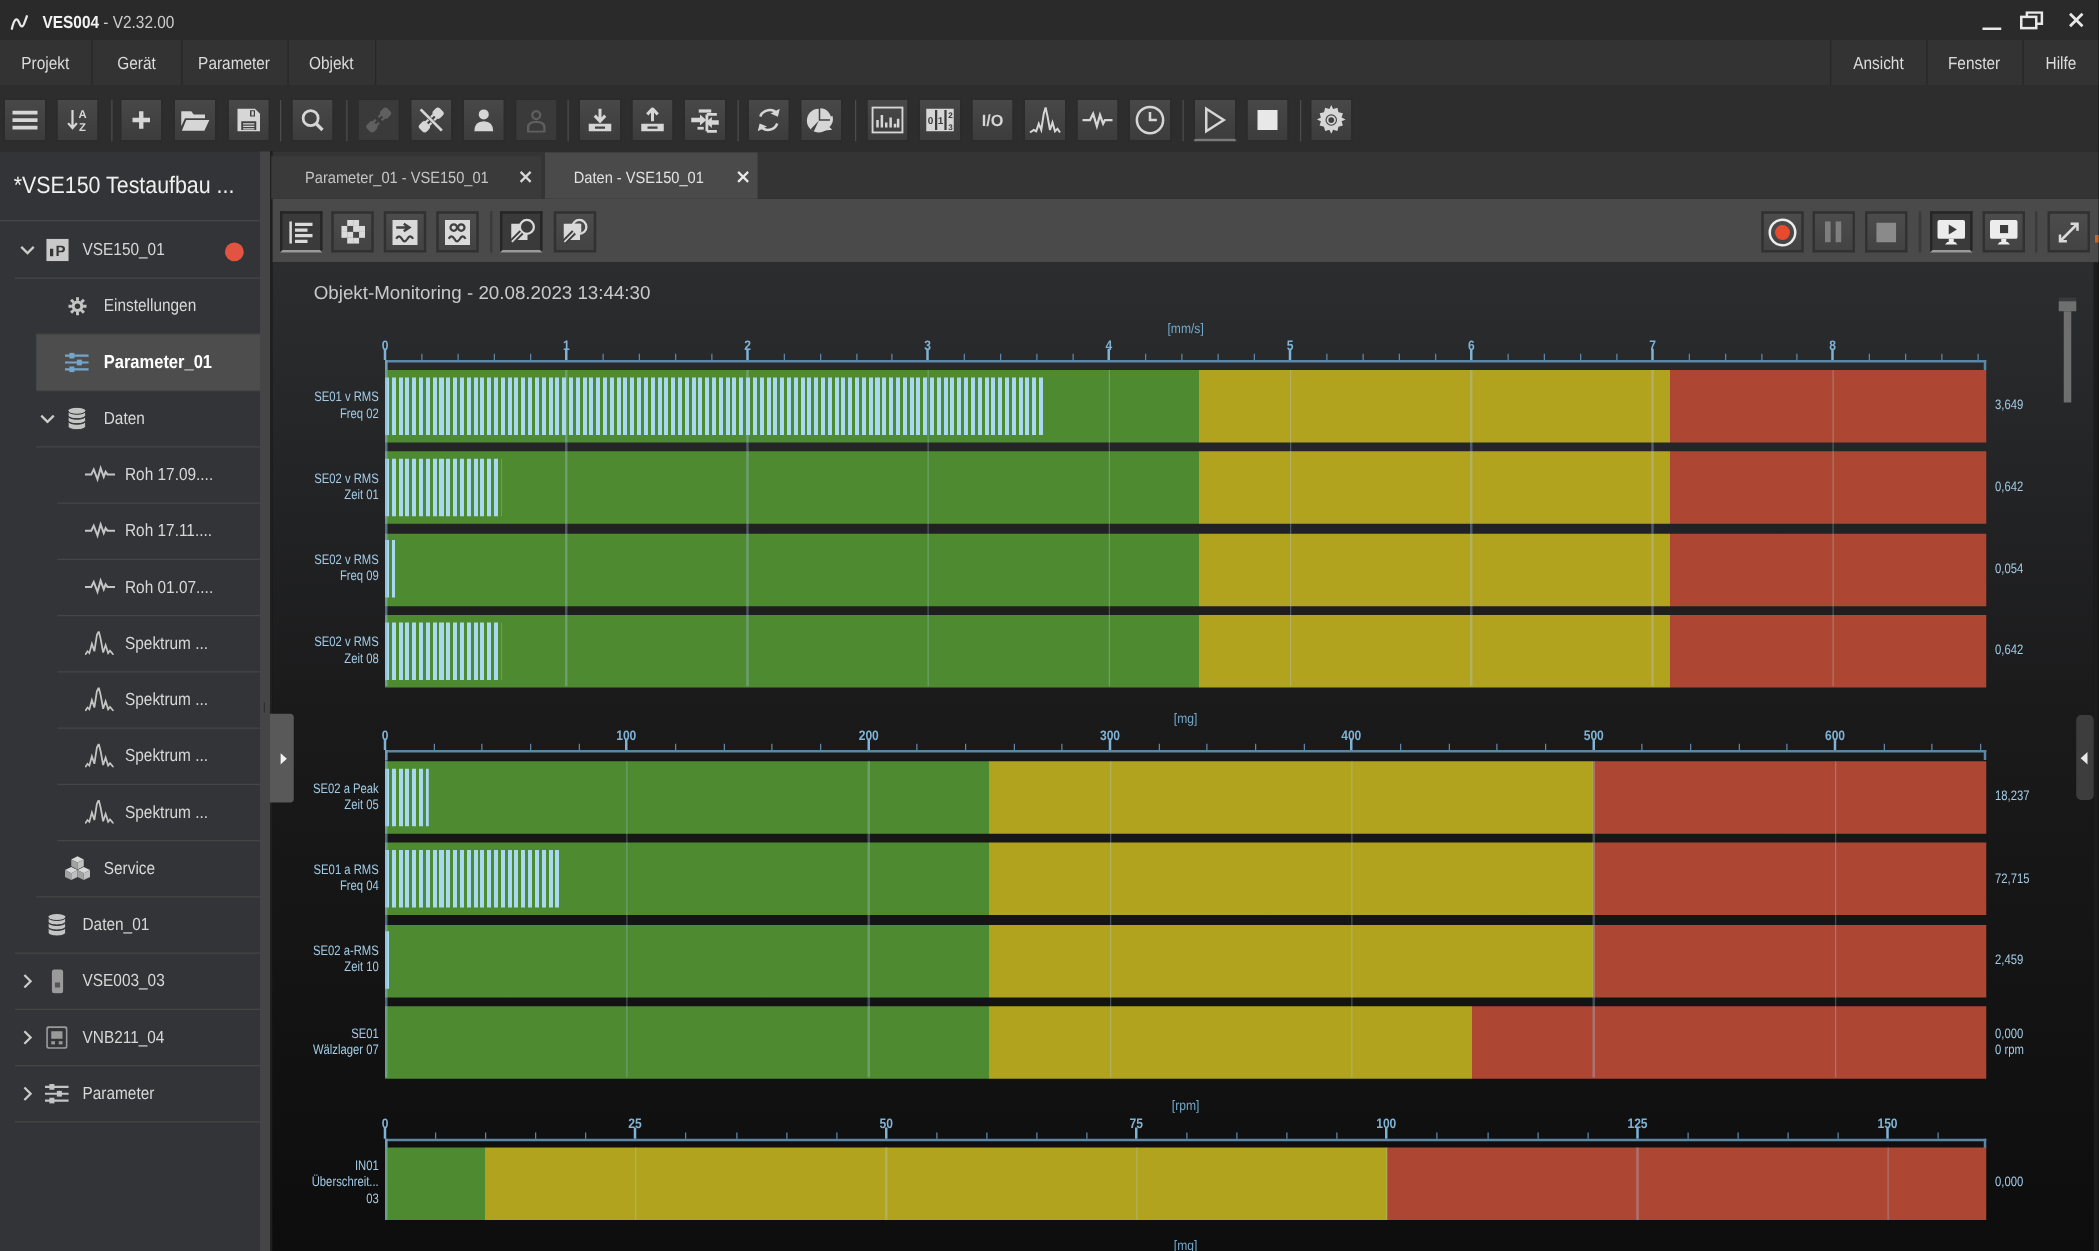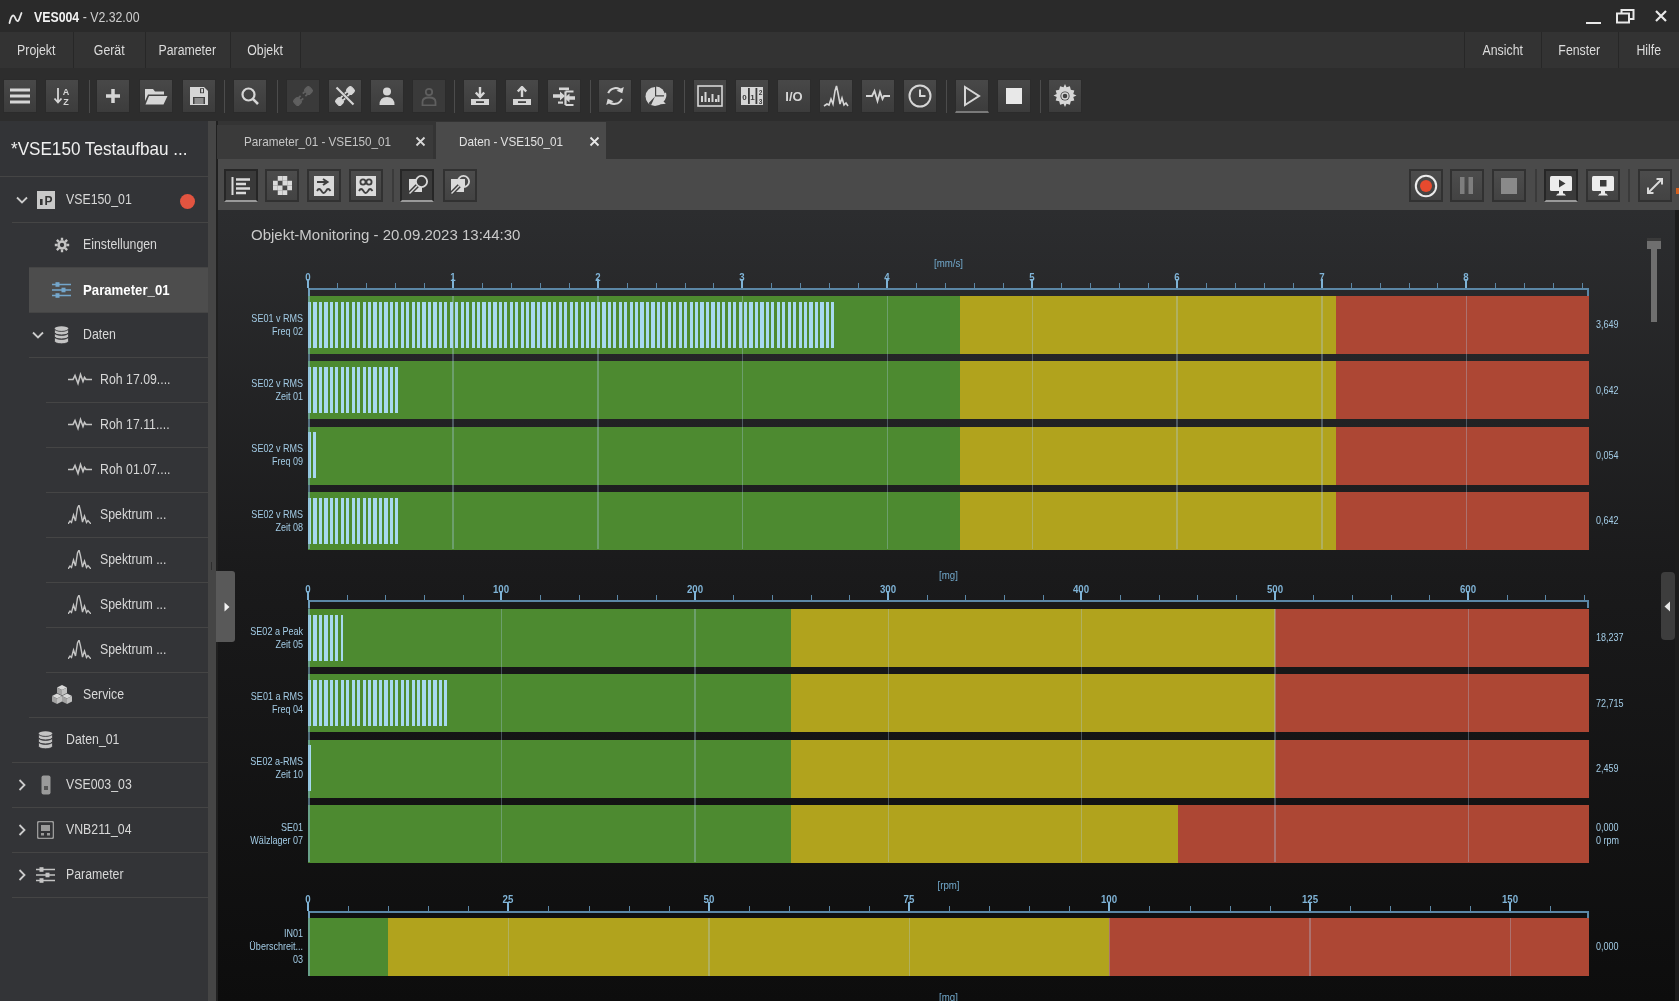--- a/index.html
+++ b/index.html
@@ -509,21 +509,21 @@
     <svg width="22" height="22" viewBox="0 0 22 22">
       <path d="M4 18 L18 4" stroke="#dadada" stroke-width="2"></path>
       <path d="M12.5 4 h5.5 v5.5 M9.5 18 H4 v-5.5" stroke="#dadada" stroke-width="2" fill="none"></path>
     </svg>
   </div>
 <div class="ssep" style="left:391.9px;"></div>
 <div class="ssep" style="left:1534.6px;"></div>
 <div class="ssep" style="left:1628.4px;"></div>
 <div class="abs" style="left:218px;top:210px;width:1457px;height:791px;background:linear-gradient(180deg,#2c2d2f 0%,#1a1a1b 46%,#0d0d0d 100%);"></div>
 <div class="abs" style="left:1675px;top:210px;width:4px;height:791px;background:#1c1c1c;"></div>
-<div class="abs" style="left:251px;top:226px;font-size:15px;color:#c9c9c9;">Objekt-Monitoring - 20.09.2023 13:44:30</div>
+<div class="abs" style="left:251px;top:226px;font-size:15px;color:#c9c9c9;">Objekt-Monitoring - 20.08.2023 13:44:30</div>
 <div class="abs" style="left:216px;top:571px;width:19px;height:71px;background:#595959;border-radius:0 3px 3px 0;"></div>
 <svg class="abs" style="left:224px;top:602px;" width="6" height="10" viewBox="0 0 6 10">
     <path d="M0.5 0.5 L5.5 5 L0.5 9.5 Z" fill="#f2f2f2"></path>
   </svg>
 <div class="abs" style="left:1661px;top:572px;width:14px;height:68px;background:#3d3d3d;border-radius:4px;"></div>
 <svg class="abs" style="left:1664px;top:601px;" width="7" height="11" viewBox="0 0 7 11">
     <path d="M6 0.5 L0.5 5.5 L6 10.5 Z" fill="#e8e8e8"></path>
   </svg>
 <div class="abs" style="left:1647px;top:238px;width:14px;height:3px;background:#3a3a3a;"></div>
 <div class="abs" style="left:1647px;top:241px;width:14px;height:8px;background:#6f6f6f;"></div>

